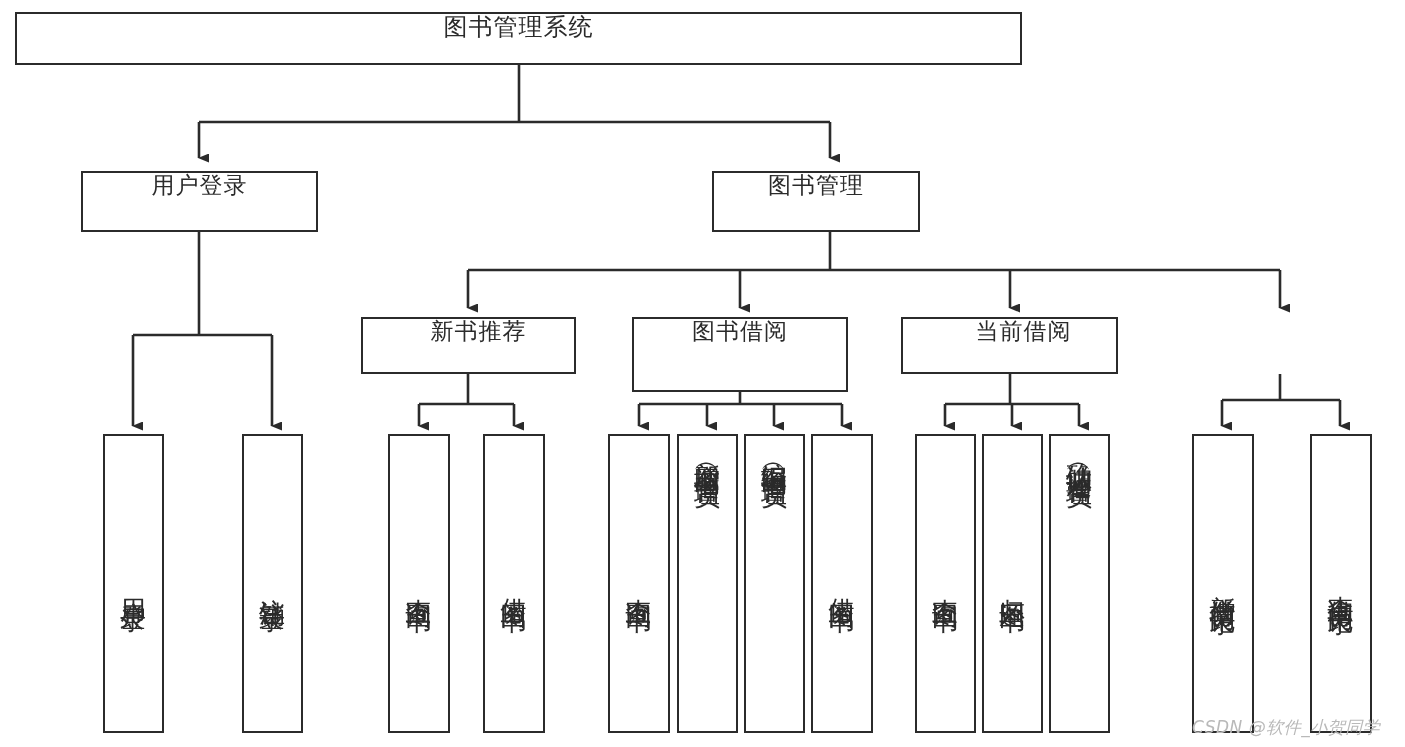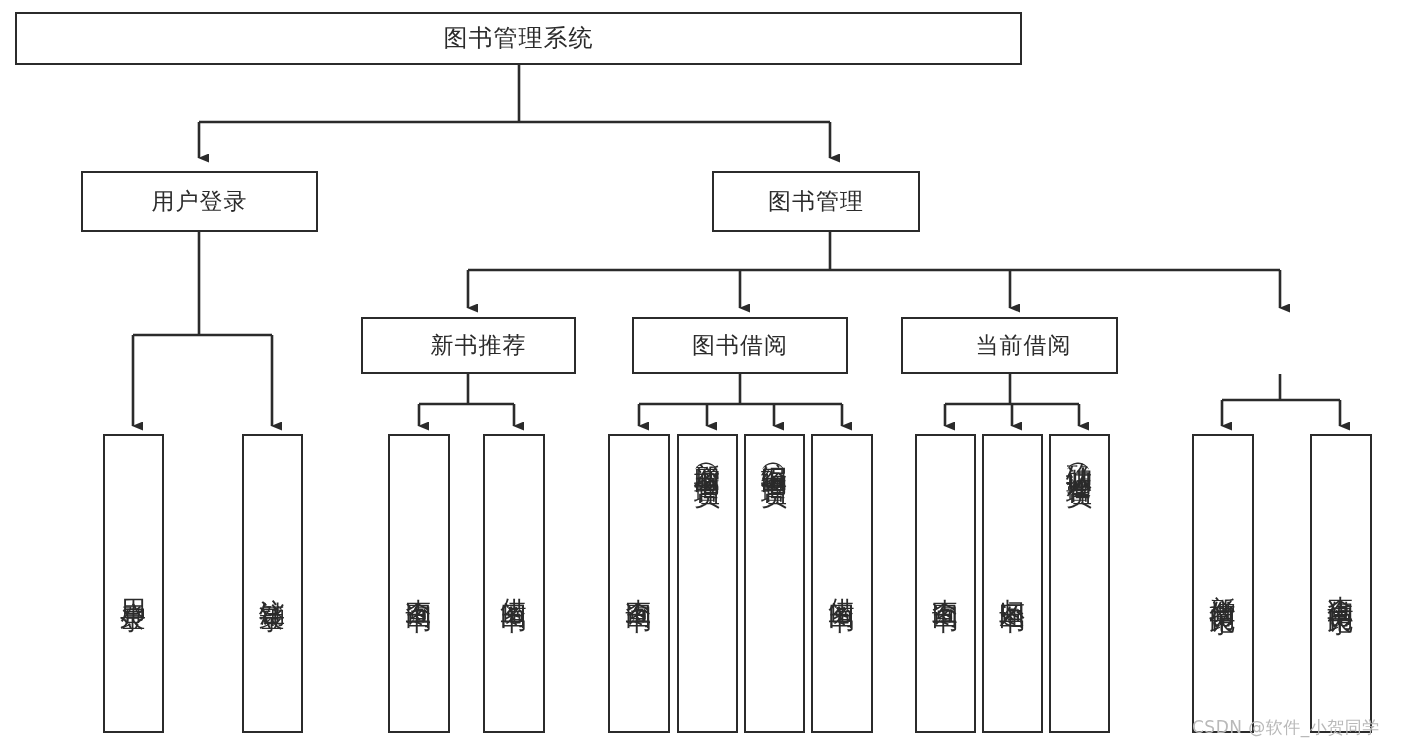--- a/index.html
+++ b/index.html
@@ -24,21 +24,21 @@
     width: 1405px;
     height: 747px;
     pointer-events: none;
   }
   .node {
     position: absolute;
     box-sizing: border-box;
     background: #ffffff;
     border: 2.5px solid #2b2b2b;
     display: flex;
-    align-items: center;
+    align-items: flex-start;
     justify-content: center;
     color: #2b2b2b;
   }
   .node.horiz {
     font-size: 23px;
     letter-spacing: 1px;
     line-height: 1.1;
   }
   .node.root {
     font-size: 24px;
@@ -134,21 +134,21 @@
   <div class="node horiz" style="left:81px; top:171px; width:237px; height:61px;">
     <span>用户登录</span>
   </div>
   <div class="node horiz" style="left:712px; top:171px; width:208px; height:61px;">
     <span>图书管理</span>
   </div>
 
   <div class="node horiz" style="left:361px; top:317px; width:215px; height:57px;padding-left:20px;">
     <span>新书推荐</span>
   </div>
-  <div class="node horiz" style="left:632px; top:317px; width:216px; height:57px;">
+  <div class="node horiz" style="left:632px; top:317px; width:216px; height:75px;">
     <span>图书借阅</span>
   </div>
   <div class="node horiz" style="left:901px; top:317px; width:217px; height:57px;padding-left:28px;">
     <span>当前借阅</span>
   </div>
 
   <div class="node vert center" style="left:103px; top:434px; width:61px; height:299px;">
     <span class="vtext">用户登录</span>
   </div>
   <div class="node vert center" style="left:242px; top:434px; width:61px; height:299px;">
@@ -185,15 +185,15 @@
     <span class="vtext">确认归还（管理员）</span>
   </div>
 
   <div class="node vert center" style="left:1192px; top:434px; width:62px; height:299px;">
     <span class="vtext">新增借阅记录</span>
   </div>
   <div class="node vert center" style="left:1310px; top:434px; width:62px; height:299px;">
     <span class="vtext">查询借阅记录</span>
   </div>
 
-  <div class="watermark" style="left:1192px; top:716px;">CSDN @软件_小贺同学</div>
+  <div class="watermark" style="left:1192px; top:716px;font-style:italic;">CSDN @软件_小贺同学</div>
 
 </div>
 
 </body></html>

